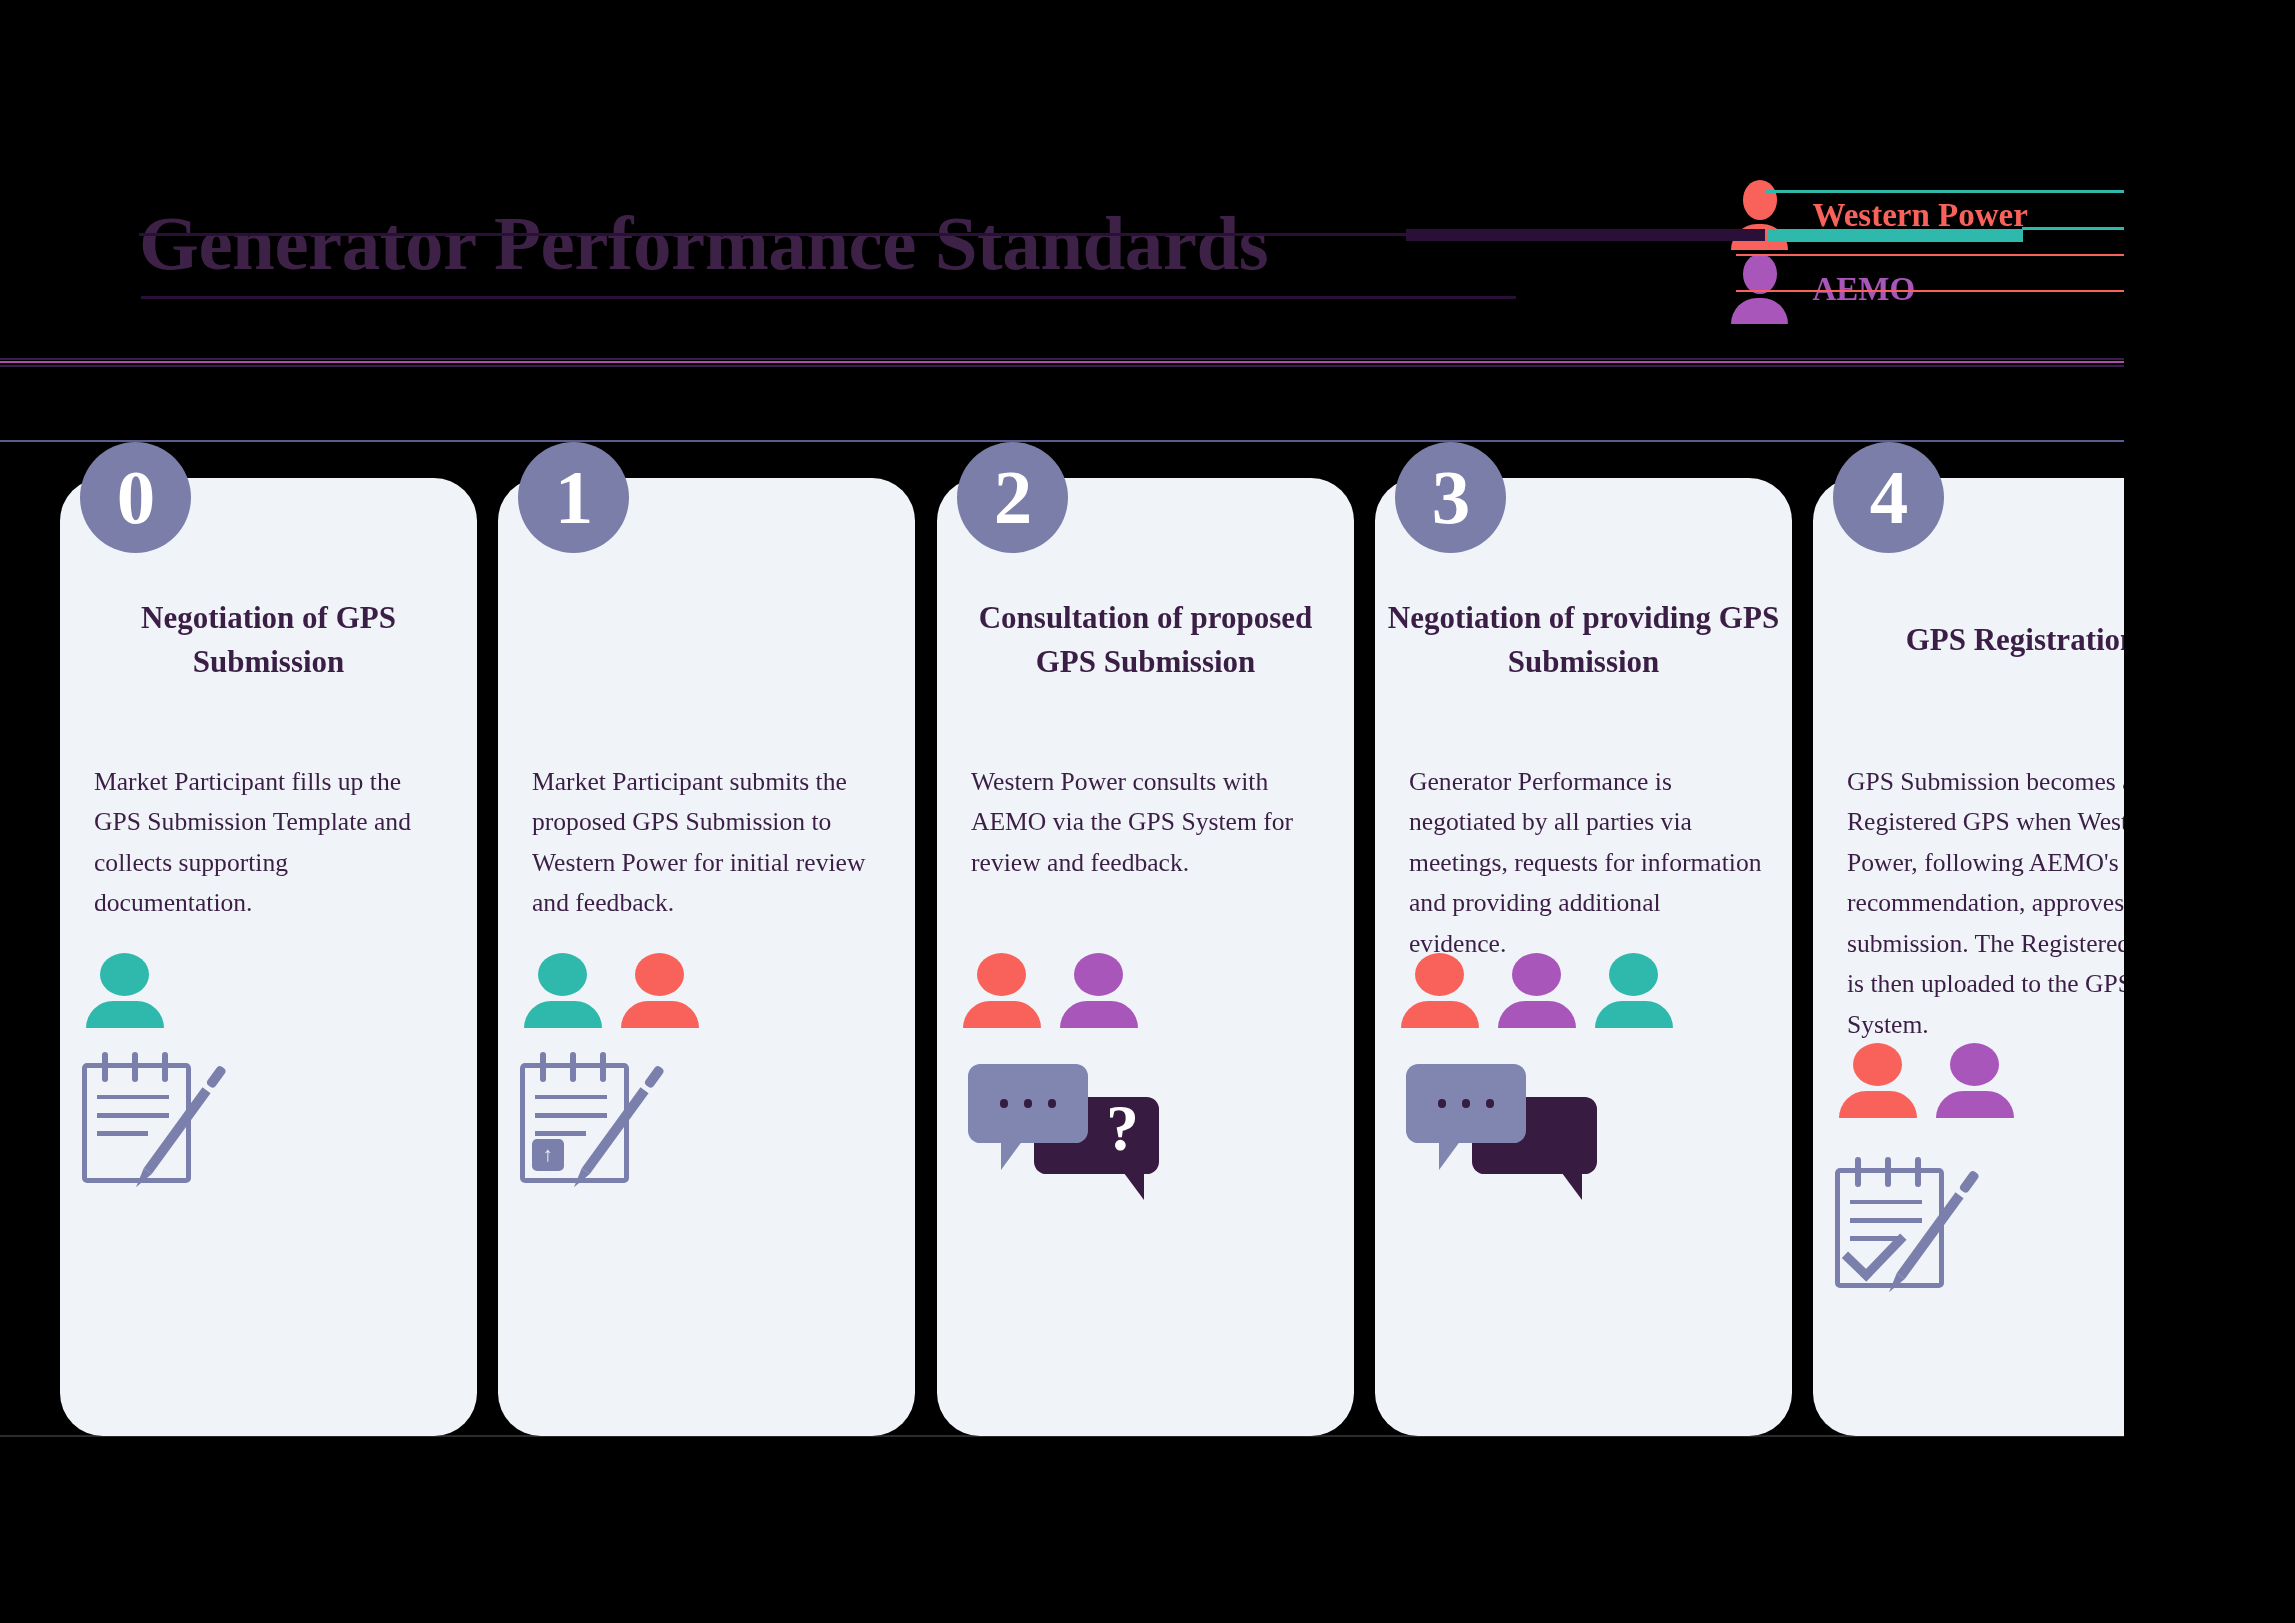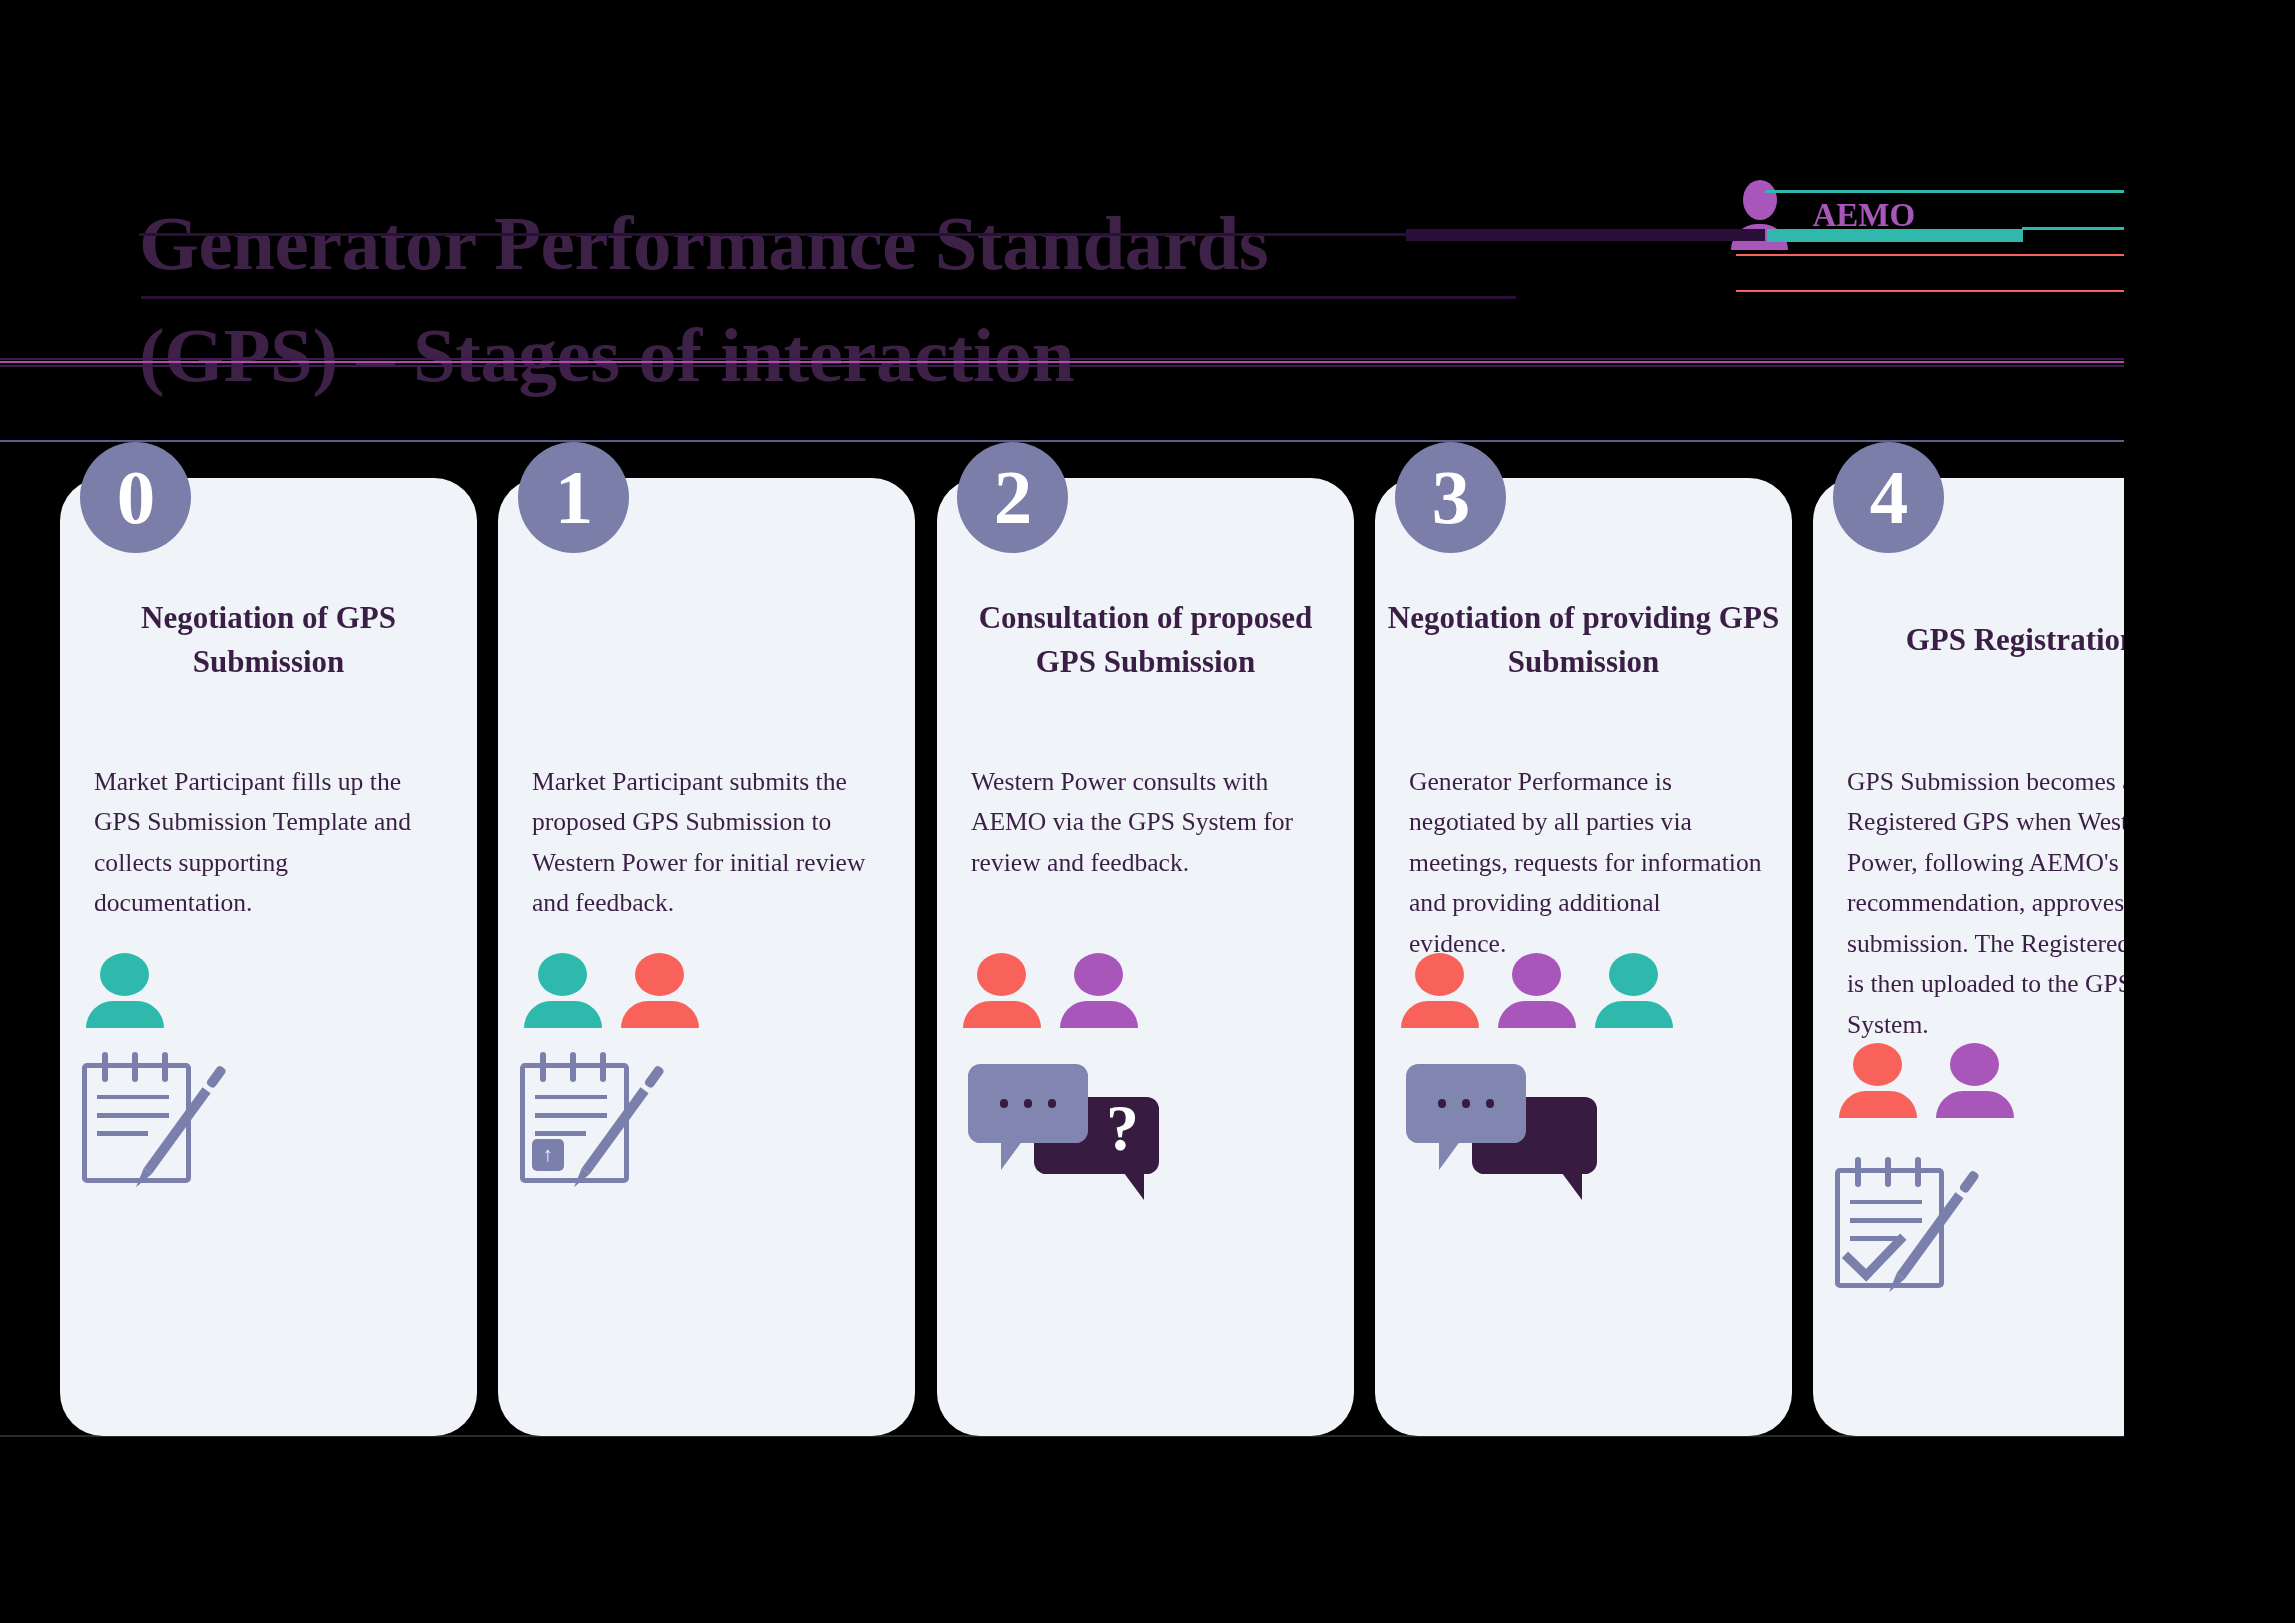--- a/index.html
+++ b/index.html
@@ -83,24 +83,30 @@
   .tail2{position:absolute;left:184px;top:691px;width:0;height:0;border-top:31px solid #371B41;border-left:23.5px solid transparent;z-index:1;}
   .qmark{position:absolute;left:72px;top:-7.2px;font-size:66px;font-weight:bold;color:#fff;}
 </style>
 </head>
 <body>
 
 <div id="canvas">
 
   <div class="title">
     <span>Generator Performance Standards</span><br>
-    <span>(GPS) – Stages of interaction</span>
   </div>
 
   <div class="legend">
+    <div class="legend-row">
+      <span class="person small">
+        <i class="p-head" style="background: rgb(249, 98, 90);"></i>
+        <i class="p-body" style="background: rgb(249, 98, 90);"></i>
+      </span>
+      <span class="legend-label" style="color: rgb(249, 98, 90);">Western Power</span>
+    </div>
     <div class="legend-row">
       <span class="person small">
         <i class="p-head" style="background: rgb(169, 86, 187);"></i>
         <i class="p-body" style="background: rgb(169, 86, 187);"></i>
       </span>
       <span class="legend-label" style="color: rgb(169, 86, 187);">AEMO</span>
     </div>
   </div>
 
   <div class="gl" style="top:190px;left:1765px;width:531px;height:2.6px;background:#2FB9AC;"></div>

